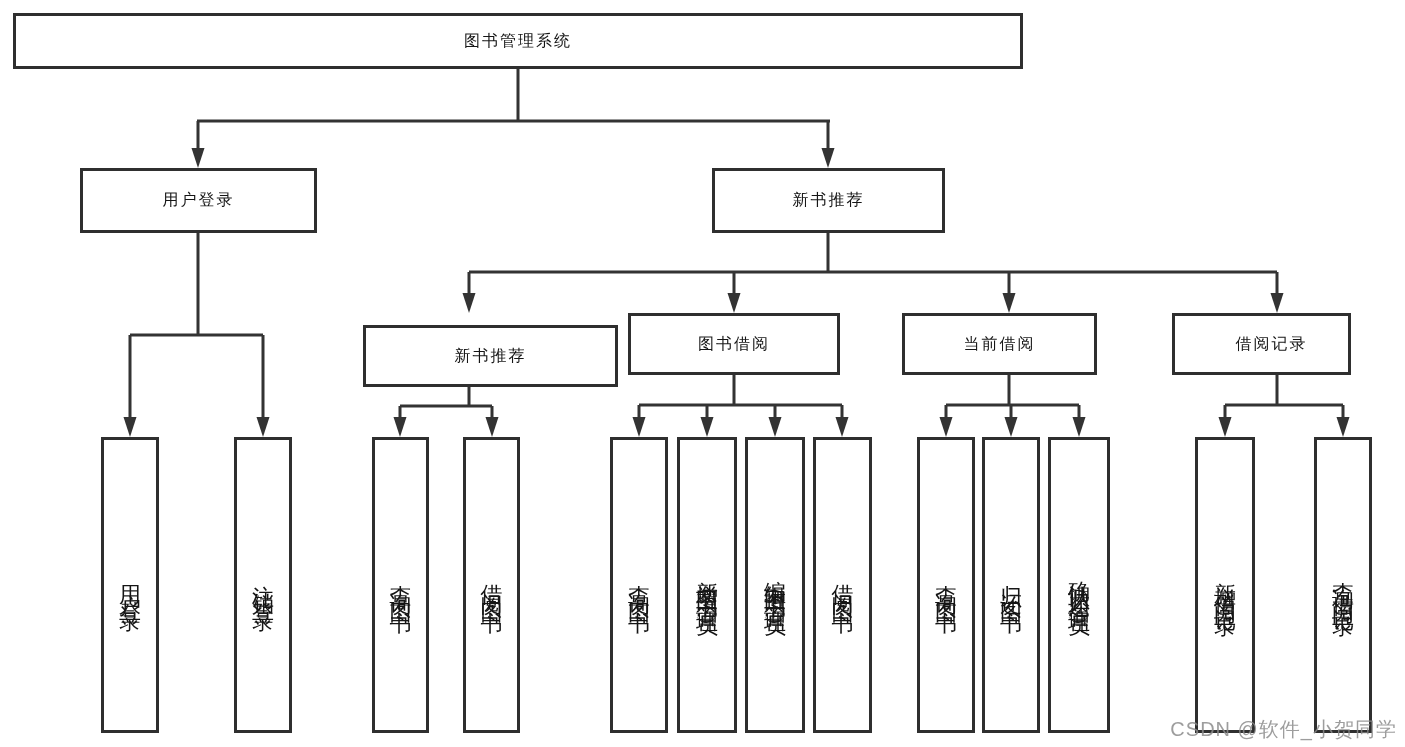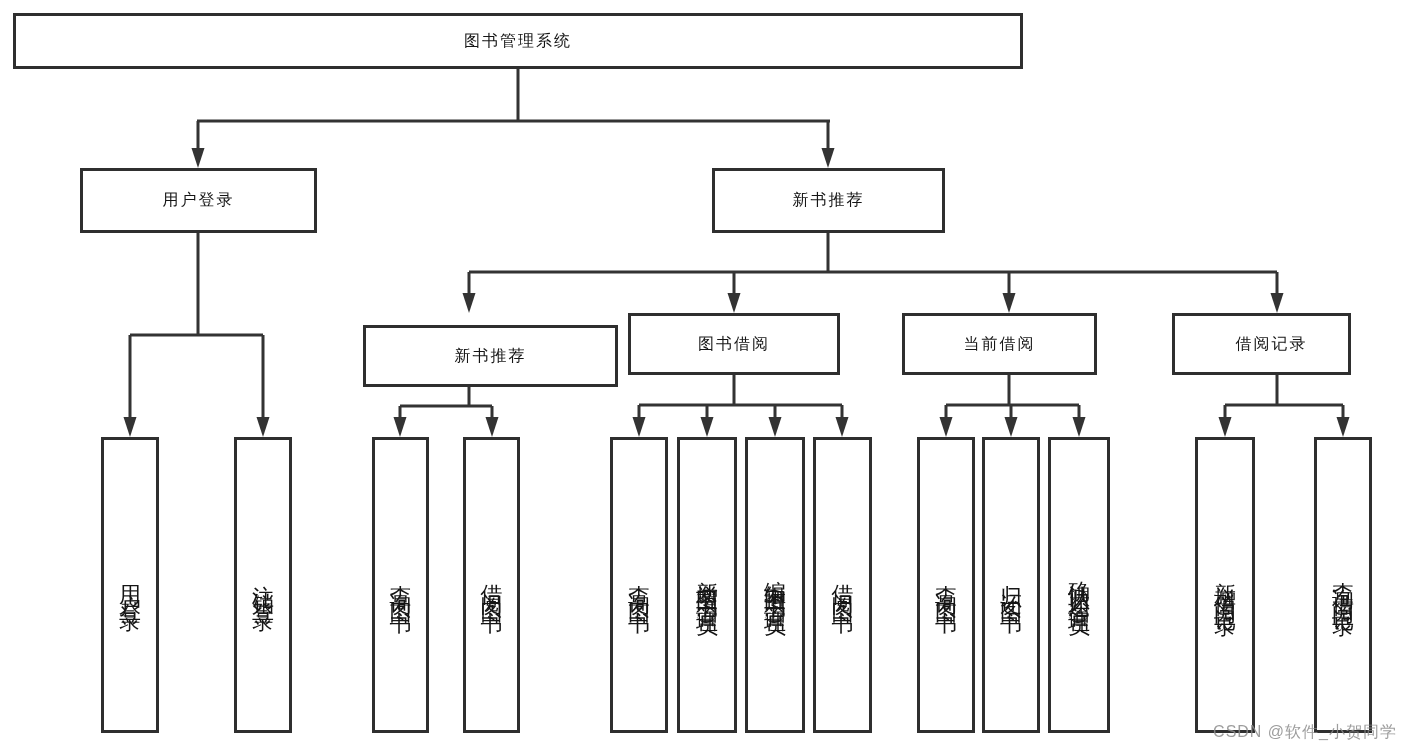--- a/index.html
+++ b/index.html
@@ -35,21 +35,21 @@
     font-size: 22px;
     writing-mode: vertical-rl;
     text-orientation: mixed;
     letter-spacing: 9px;
     line-height: 1;
   }
   #watermark {
     position: absolute;
     right: 8px;
     bottom: 4px;
-    font-size: 16px;
+    font-size: 20px;
     color: rgba(140,140,140,0.85);
     letter-spacing: 1px;
     white-space: nowrap;
     z-index: 5;
   }
   svg path { stroke: #333333; stroke-width: 3; fill: none; }
   svg polygon { fill: #333333; stroke: none; }
 </style>
 </head>
 <body>

